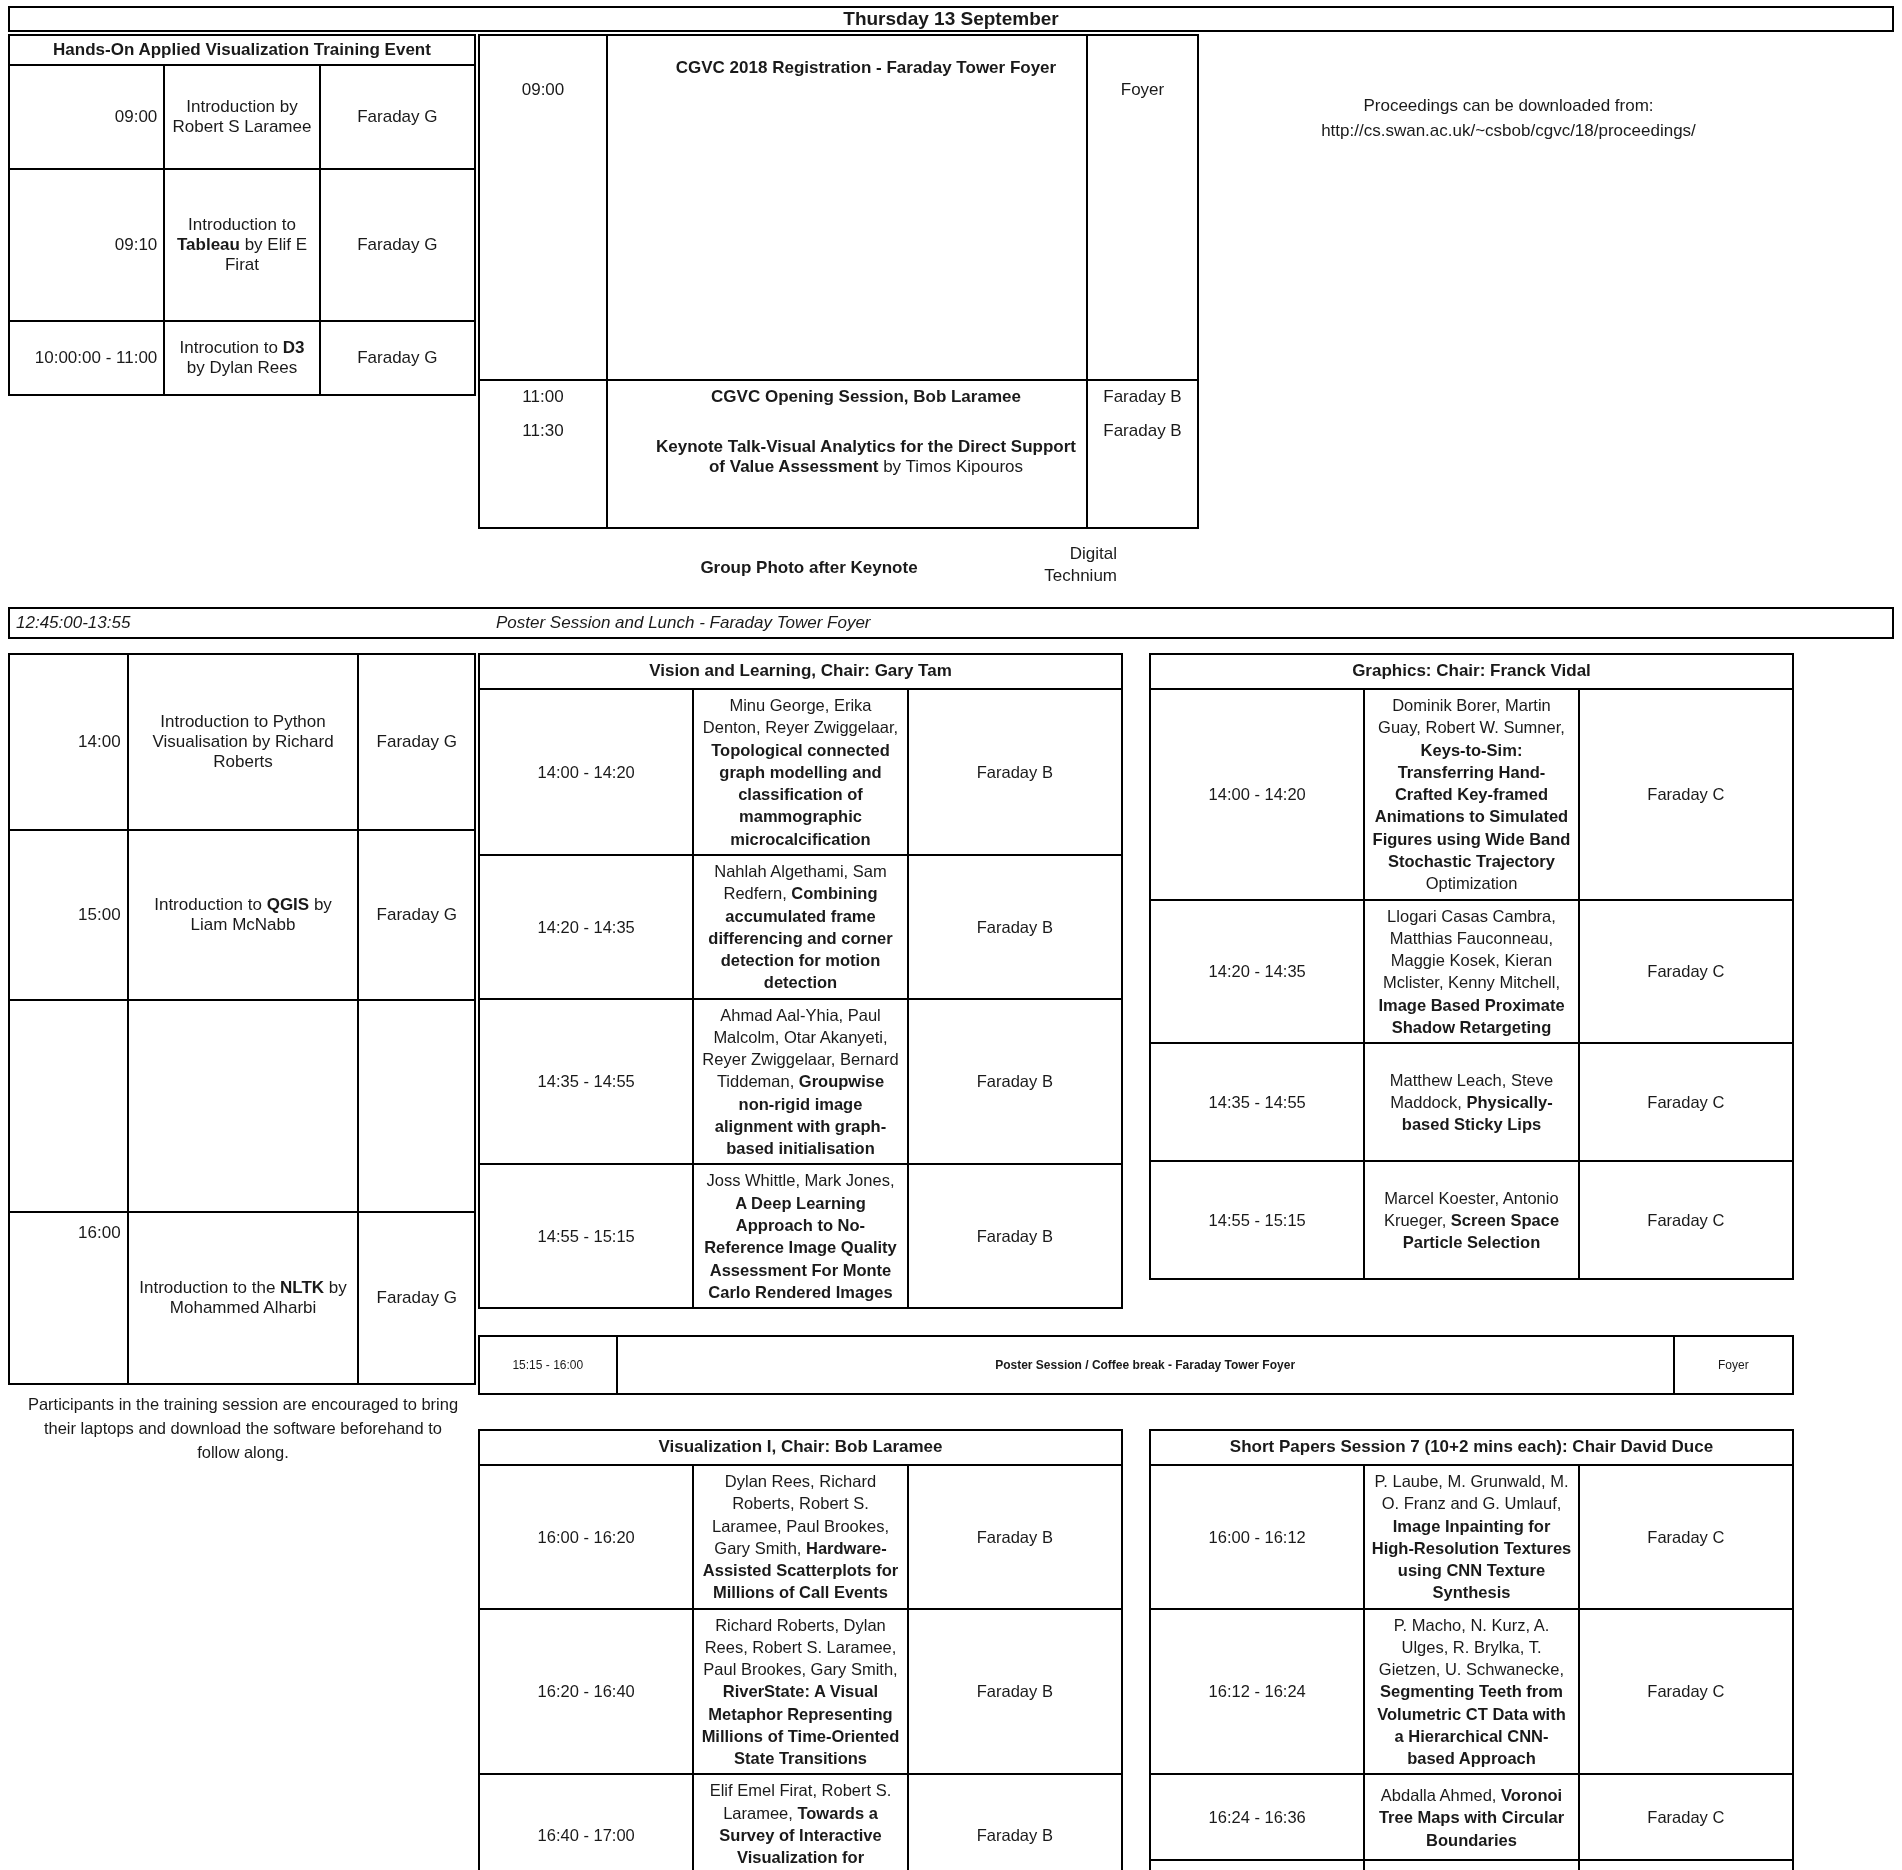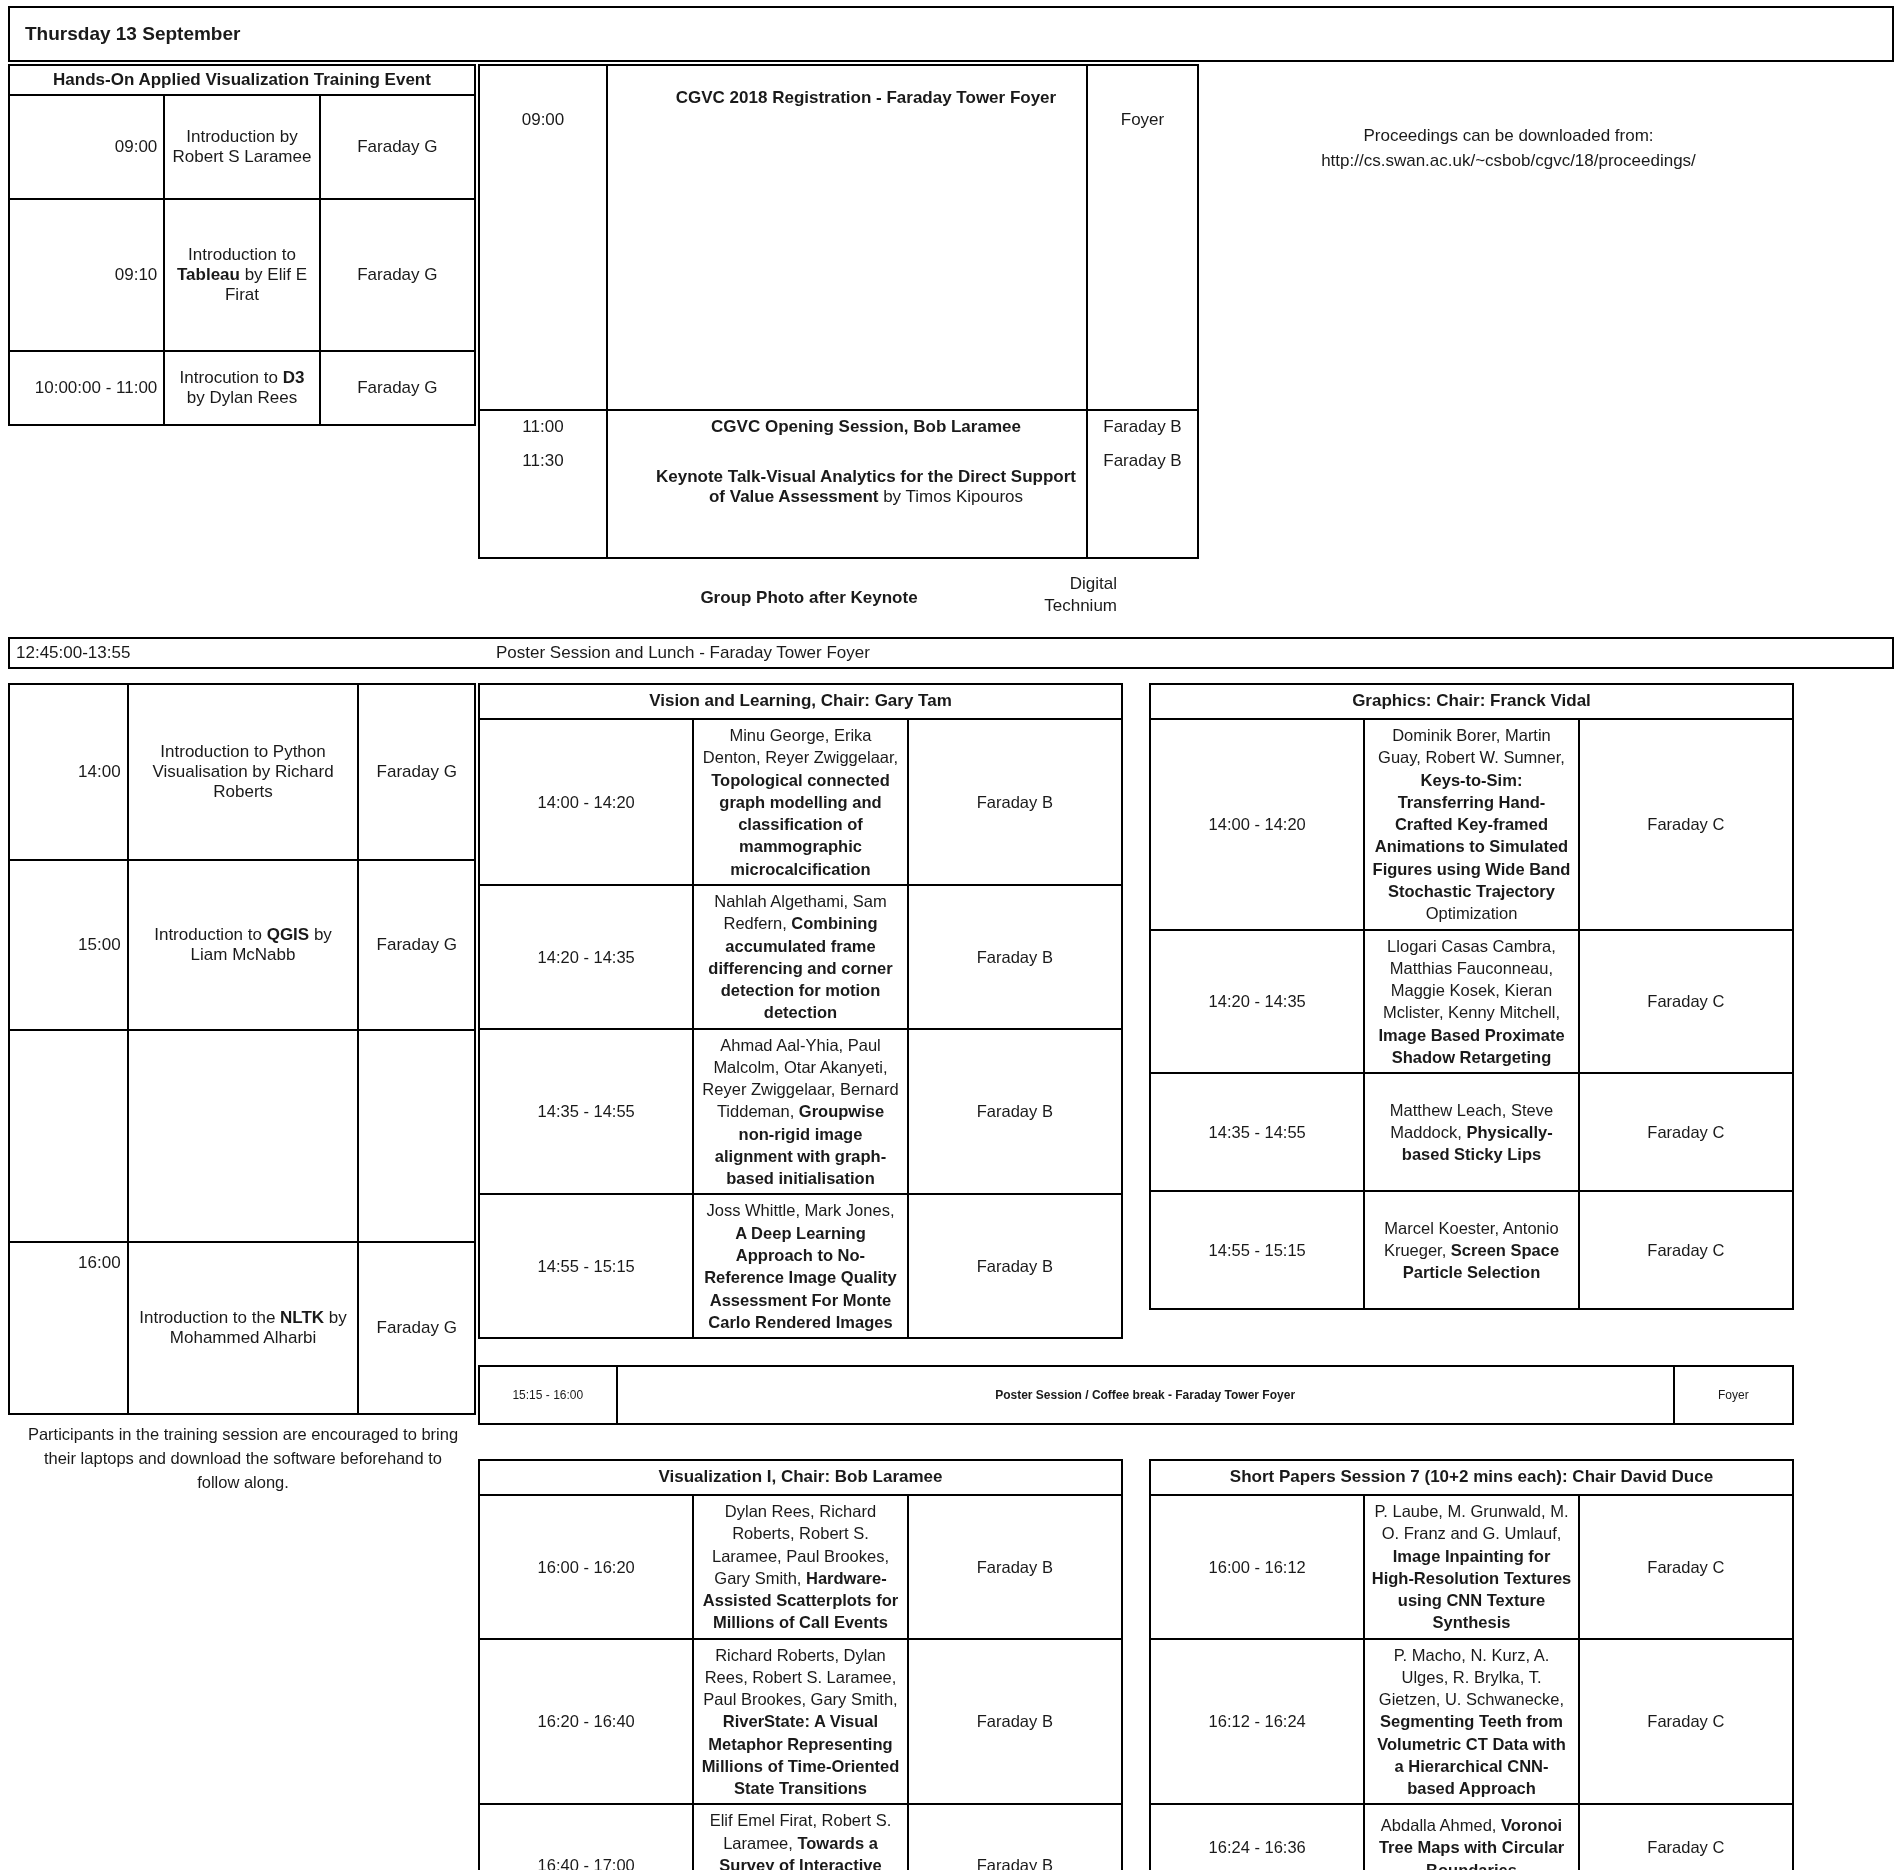--- a/index.html
+++ b/index.html
@@ -13,21 +13,21 @@
   .page { width: 1902px; padding: 6px 8px 0 8px; }
 
   table { border-collapse: collapse; table-layout: fixed; }
   td { border: 2px solid #000; padding: 4px 6px; vertical-align: middle; }
   .b { font-weight: bold; }
   .c { text-align: center; }
   .r { text-align: right; }
 
   
   .daybar { width: 1886px; margin-bottom: 2px; }
-  .daybar td { text-align: left; font-weight: bold; font-size: 19px; padding: 15px; }
+  .daybar td { text-align: center; font-weight: bold; font-size: 19px; padding: 0; }
 
   
   .topzone { width: 1886px; display: flex; align-items: flex-start; }
   .col-training { width: 470px; flex: 0 0 470px; }
   .col-main { width: 645px; flex: 0 0 645px; margin-left: 0px; }
   .col-notes { flex: 1 1 auto; }
 
   .tr-table { width: 468px; }
   .tr-table td { font-size: 17px; }
   .tr-head { font-weight: bold; text-align: center; font-size: 18px; margin-top: 24px; }
@@ -41,21 +41,21 @@
   .mt-room { width: 111px; }
   .main-table td { font-size: 17px; }
 
   .notes { text-align: center; font-size: 17px; line-height: 1.45; padding-top: 60px; }
 
   .photo-row { width: 1886px; margin-top: 2px; }
   .photo-row td { border: none; }
   .photo-label { text-align: center; font-weight: bold; font-size: 17px; }
   .photo-room { text-align: right; font-size: 17px; line-height: 1.3; }
   .posterbar-outer { width: 1886px; border: 2px solid #000; margin-top: 16px; }
-  .posterbar-outer table { width: 100%; }
+  .posterbar-outer table { width: 100%; font-style: italic; }
   .posterbar-outer td { border: none; }
 
   
   .lowerzone { display: flex; align-items: flex-start; margin-top: 14px; }
   .lz-left { width: 470px; flex: 0 0 470px; }
   .lz-right { flex: 1 1 auto; padding-left: 0px; }
 
   .aft-table { width: 468px; }
   .aft-table td { font-size: 17px; }
 

